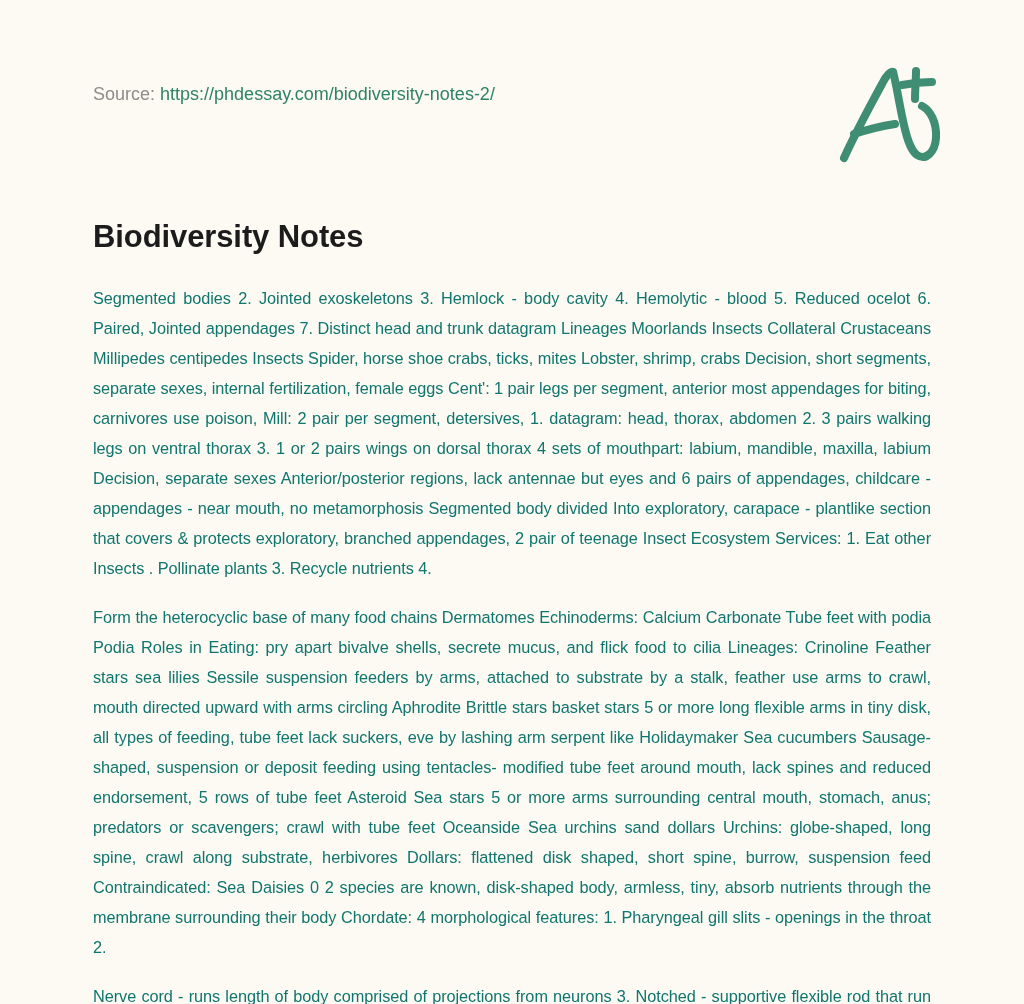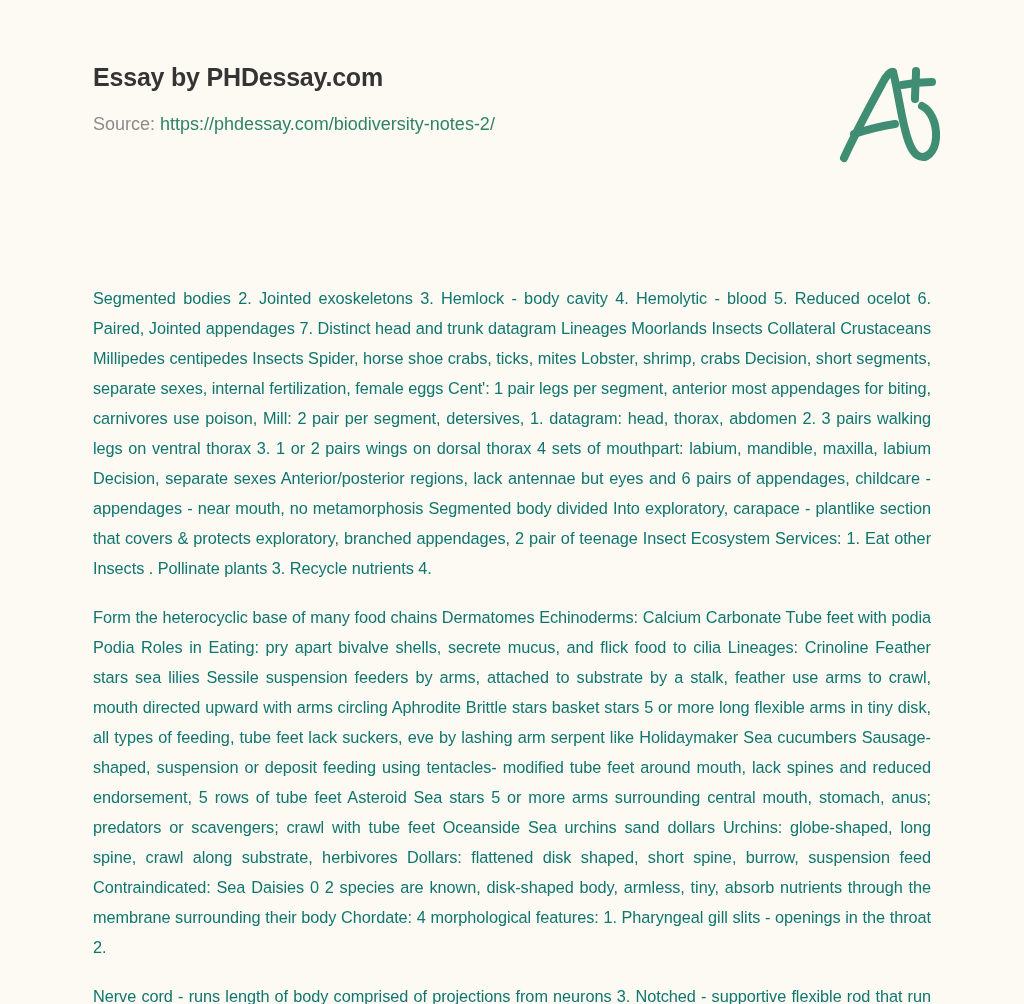--- a/index.html
+++ b/index.html
@@ -109,21 +109,20 @@
   .body-copy p:last-child {
     margin-bottom: 0;
   }
 </style>
 </head>
 <body>
 
 <div class="page">
 
   <div class="header">
-    <div class="brand-title">Essay by PHDessay.com</div>
     <div class="source-line">
       <span class="source-label">Source:</span>
       <a class="source-url" href="#">https://phdessay.com/biodiversity-notes-2/</a>
     </div>
   </div>
 
   <div class="logo">
     <svg viewBox="0 0 118 116" xmlns="http://www.w3.org/2000/svg">
       <g fill="none" stroke="#3f8d72" stroke-linecap="round" stroke-linejoin="round">
 
@@ -134,20 +133,21 @@
 
         <path d="M22 76 C 34 72, 50 68, 63 66" stroke-width="8"></path>
 
         <path d="M84 13 C 84 22, 83 32, 83 41" stroke-width="8"></path>
 
         <path d="M70 27 C 80 25, 91 24, 100 24" stroke-width="8"></path>
       </g>
     </svg>
   </div>
 
+  <h1 class="doc-title">Biodiversity Notes</h1>
 
   <div class="body-copy">
     <p>Segmented bodies 2. Jointed exoskeletons 3. Hemlock - body cavity 4. Hemolytic - blood 5. Reduced ocelot 6. Paired, Jointed appendages 7. Distinct head and trunk datagram Lineages Moorlands Insects Collateral Crustaceans Millipedes centipedes Insects Spider, horse shoe crabs, ticks, mites Lobster, shrimp, crabs Decision, short segments, separate sexes, internal fertilization, female eggs Cent': 1 pair legs per segment, anterior most appendages for biting, carnivores use poison, Mill: 2 pair per segment, detersives, 1. datagram: head, thorax, abdomen 2. 3 pairs walking legs on ventral thorax 3. 1 or 2 pairs wings on dorsal thorax 4 sets of mouthpart: labium, mandible, maxilla, labium Decision, separate sexes Anterior/posterior regions, lack antennae but eyes and 6 pairs of appendages, childcare - appendages - near mouth, no metamorphosis Segmented body divided Into exploratory, carapace - plantlike section that covers &amp; protects exploratory, branched appendages, 2 pair of teenage Insect Ecosystem Services: 1. Eat other Insects . Pollinate plants 3. Recycle nutrients 4.</p>
     <p>Form the heterocyclic base of many food chains Dermatomes Echinoderms: Calcium Carbonate Tube feet with podia Podia Roles in Eating: pry apart bivalve shells, secrete mucus, and flick food to cilia Lineages: Crinoline Feather stars sea lilies Sessile suspension feeders by arms, attached to substrate by a stalk, feather use arms to crawl, mouth directed upward with arms circling Aphrodite Brittle stars basket stars 5 or more long flexible arms in tiny disk, all types of feeding, tube feet lack suckers, eve by lashing arm serpent like Holidaymaker Sea cucumbers Sausage-shaped, suspension or deposit feeding using tentacles- modified tube feet around mouth, lack spines and reduced endorsement, 5 rows of tube feet Asteroid Sea stars 5 or more arms surrounding central mouth, stomach, anus; predators or scavengers; crawl with tube feet Oceanside Sea urchins sand dollars Urchins: globe-shaped, long spine, crawl along substrate, herbivores Dollars: flattened disk shaped, short spine, burrow, suspension feed Contraindicated: Sea Daisies 0 2 species are known, disk-shaped body, armless, tiny, absorb nutrients through the membrane surrounding their body Chordate: 4 morphological features: 1. Pharyngeal gill slits - openings in the throat 2.</p>
     <p>Nerve cord - runs length of body comprised of projections from neurons 3. Notched - supportive flexible rod that run length of body 4. Post-anal tail - muscular Cheeseboard's Orchestrate Lancelot or impious Denunciates: sea squirts or slaps Small, mobile suspension feeders, resemble fish, notched functions as knotholes in adults and aids in movement, characteristics intermediate between invertebrate and verve, sex reproduce and external fertilization Gill slits in larva and adult; notched, nerve cord, and tail only in larvae; exoskeleton-like coat of polysaccharide called a tunic; U-shaped gut;</p>
   </div>
 
 </div>
 
 </body></html>

